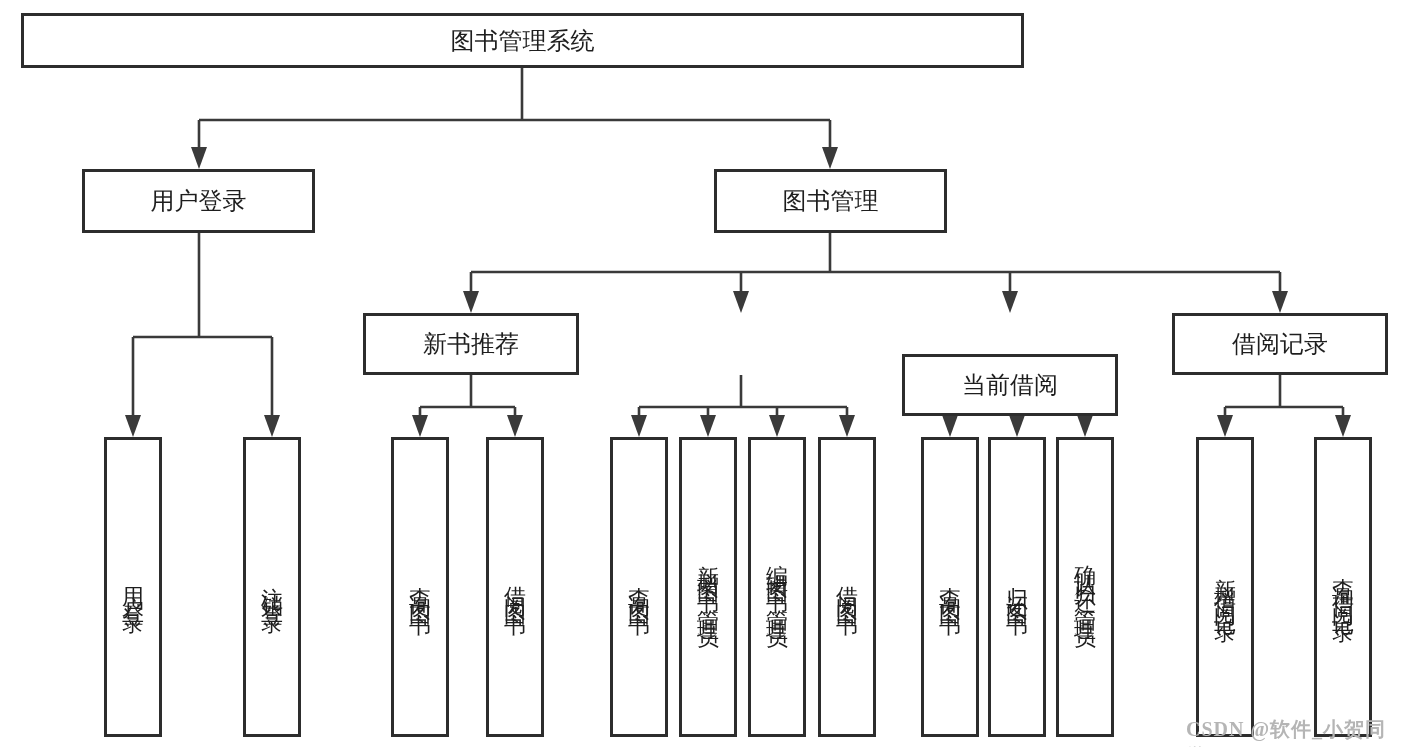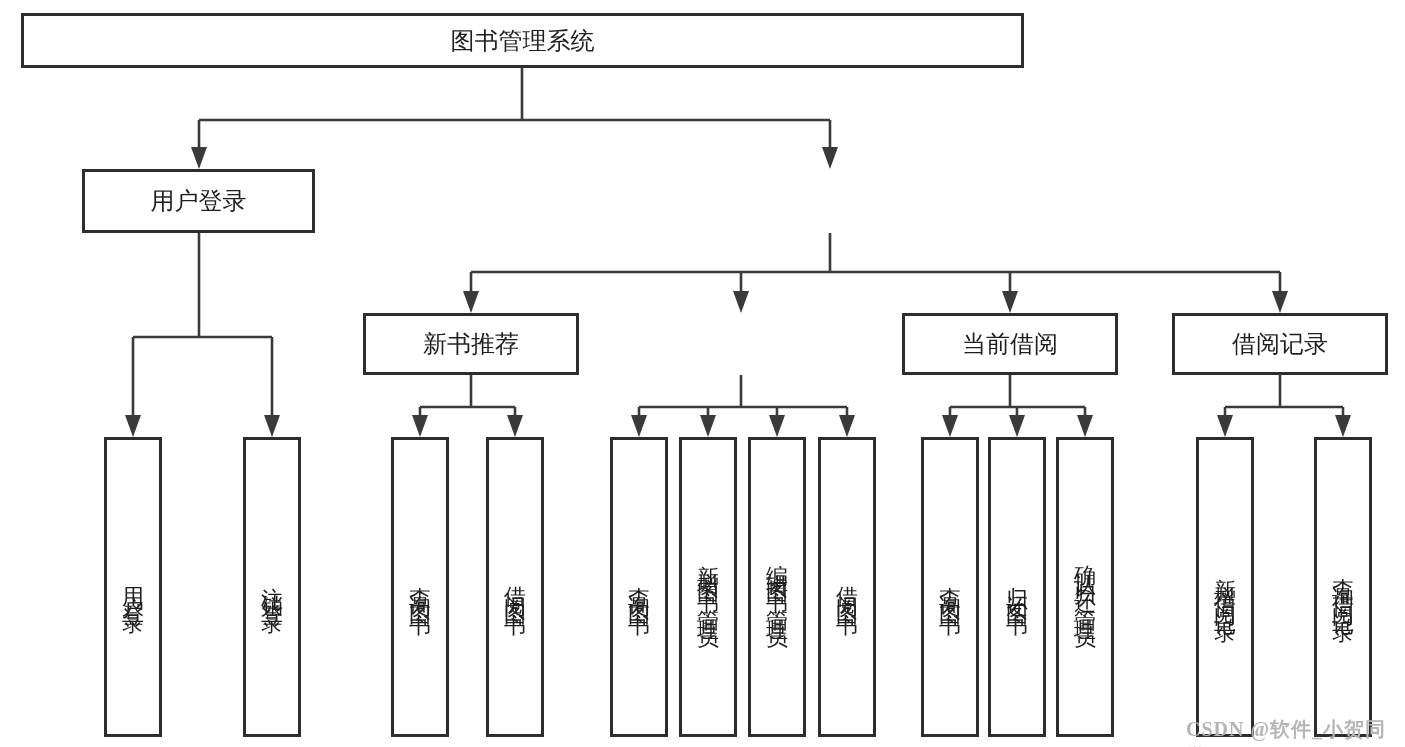--- a/index.html
+++ b/index.html
@@ -63,25 +63,28 @@
     </g>
   </svg>
 
   <div class="box root">
     <span>图书管理系统</span>
   </div>
 
   <div class="box l2" style="left:82px;">
     <span>用户登录</span>
   </div>
+  <div class="box l2" style="left:714px;">
+    <span>图书管理</span>
+  </div>
 
   <div class="box l3" style="left:363px;">
     <span>新书推荐</span>
   </div>
-  <div class="box l3" style="left:902px;">
+  <div class="box l3" style="left:902px;margin-top:41px;">
     <span>当前借阅</span>
   </div>
   <div class="box l3" style="left:1172px;">
     <span>借阅记录</span>
   </div>
 
   <div class="box leaf" style="left:104px;">
     <span class="v">用户登录</span>
   </div>
   <div class="box leaf" style="left:243px;">

